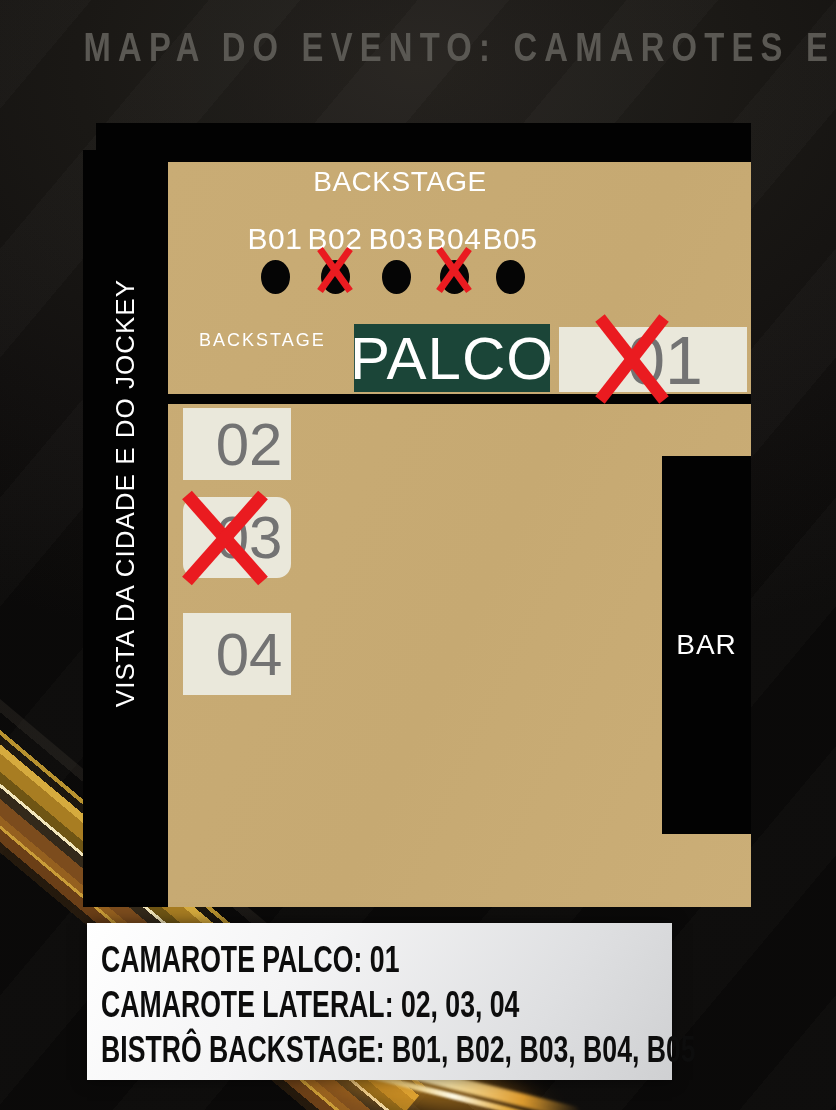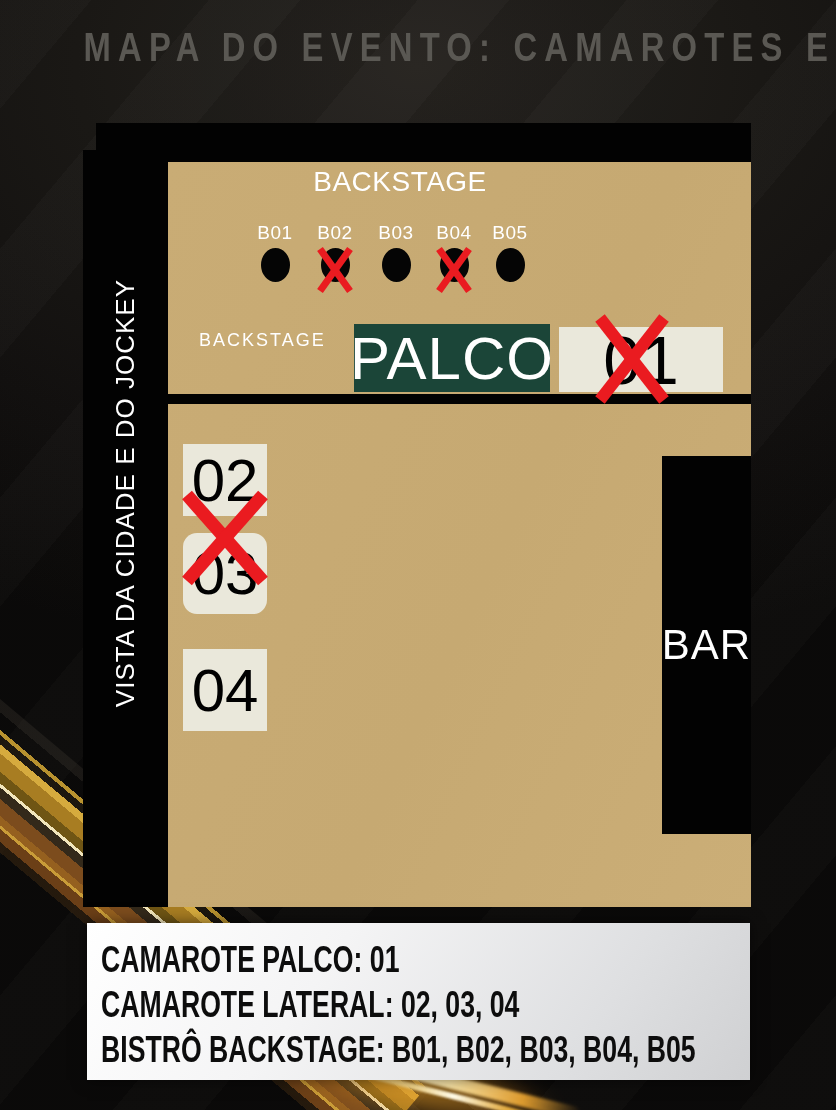--- a/index.html
+++ b/index.html
@@ -66,41 +66,41 @@
     writing-mode:vertical-rl;transform:rotate(180deg);white-space:nowrap;
     color:#ffffff;font-size:26px;letter-spacing:1px;margin-bottom:70px;
   }
   .map-floor{position:absolute;z-index:2;left:168px;top:162px;width:583px;height:745px;
     background:linear-gradient(115deg,#c9ac75 0%, #c6a972 55%, #cbae77 100%);}
   .divider{position:absolute;z-index:3;left:168px;top:394px;width:583px;height:10px;background:#020202;}
   
   .backstage-title{position:absolute;z-index:3;left:300px;top:166px;width:200px;text-align:center;
     color:#fff;font-size:28px;letter-spacing:0.5px;}
   .bistro{position:absolute;z-index:3;top:222px;width:64px;text-align:center;}
-  .bistro-label{color:#fff;font-size:19px;letter-spacing:0.5px;}
+  .bistro-label{color:#fff;font-size:30px;letter-spacing:0.5px;}
   .bistro-dot{width:29px;height:34px;border-radius:50%;background:#050505;margin:4px auto 0 auto;}
   .bistro .xmark{position:absolute;left:50%;transform:translateX(-50%);top:24px;}
   .backstage-small{position:absolute;z-index:3;left:199px;top:330px;color:#fff;font-size:18px;letter-spacing:2px;}
   .palco{position:absolute;z-index:3;left:354px;top:324px;width:196px;height:68px;background:#1b4538;
     display:flex;align-items:center;justify-content:center;color:#fff;font-size:60px;letter-spacing:1px;}
-  .lightbox{position:absolute;z-index:3;background:#eae8db;display:flex;align-items:center;justify-content:center;color:#000000;}
+  .lightbox{position:absolute;z-index:3;background:#eae8db;display:flex;align-items:center;justify-content:center;color:#737373;padding-left:24px;}
   .box01{left:559px;top:327px;width:164px;height:65px;font-size:68px;}
-  .sidebox{left:183px;width:84px;font-size:60px;margin-top:36px;}
+  .sidebox{left:183px;width:84px;font-size:60px;}
   .box02{top:408px;height:72px;}
   .box03{top:497px;height:81px;border-radius:14px;}
   .box04{top:613px;height:82px;}
   .x01{position:absolute;z-index:4;left:592px;top:313px;}
   .x03{position:absolute;z-index:4;left:177px;top:489px;}
   
   .pista-label{position:absolute;z-index:3;left:408px;top:620px;color:#fff;font-size:33px;letter-spacing:1px;}
   .bar-box{position:absolute;z-index:3;left:662px;top:456px;width:89px;height:378px;background:#020202;
-    display:flex;align-items:center;justify-content:center;color:#fff;font-size:42px;letter-spacing:1px;}
+    display:flex;align-items:center;justify-content:center;color:#fff;font-size:28px;letter-spacing:1px;}
   
   .legend{
-    position:absolute;z-index:2;left:87px;top:923px;width:663px;height:157px;
+    position:absolute;z-index:2;left:87px;top:923px;width:585px;height:157px;
     background:linear-gradient(125deg,#ffffff 0%,#f4f4f5 35%,#dedfe1 75%,#cfd0d2 100%);
     box-shadow:0 0 14px rgba(0,0,0,0.55);
     display:flex;flex-direction:column;justify-content:space-around;padding:14px 0 8px 0;box-sizing:border-box;
   }
   .legend-row{
     color:#0d0d0d;font-size:37px;font-weight:bold;white-space:nowrap;
     transform:scaleX(0.72);transform-origin:0 50%;margin-left:14px;letter-spacing:0;
   }
 </style>
 </head>

